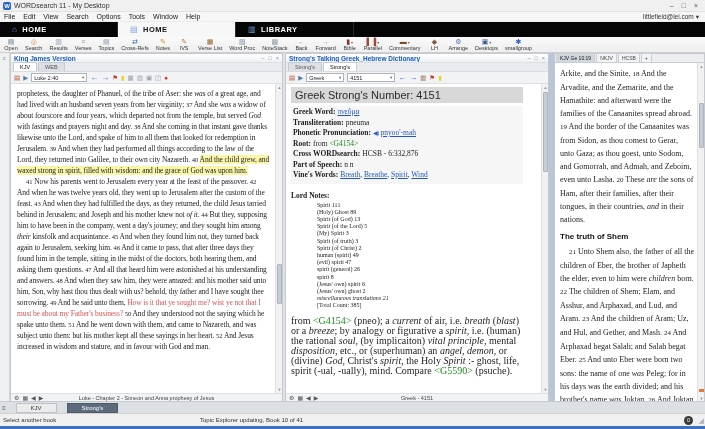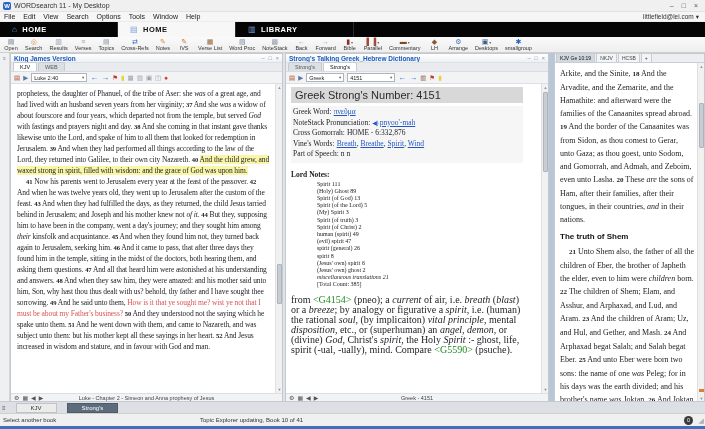--- a/index.html
+++ b/index.html
@@ -69,35 +69,35 @@
   .vscroll .sa { position:absolute; left:0; width:7px; height:7px; color:#909090; font-size:4px; text-align:center; line-height:7px; }
   .sa.up { top:0; } .sa.dn { bottom:0; }
   .sthumb { position:absolute; left:1px; width:5px; background:#c8cdd4; border:1px solid #aeb4bc; border-radius:1px; }
   .smark { position:absolute; left:1px; width:5px; height:3px; background:#e07b3a; }
 
   
   .bible { font-family:"Liberation Serif", serif; color:#1d1d22; }
   .p-left .bible { font-size:7.5px; line-height:11px; letter-spacing:-0.1px; }
   .p-right .bible { font-size:8px; line-height:13px; }
   .bible p.ind { text-indent:9px; }
-  .vn { font-weight:bold; font-size:0.88em; }
+  .vn { font-weight:normal; font-size:0.88em; }
   .it { font-style:italic; }
   .hl { background:#faf6a8; }
   .red { color:#d95452; }
   .green { color:#1f8a1f; }
   .link { color:#2356c4; text-decoration:underline;margin-top:19px; }
   .spk { color:#2356c4; font-size:6px; letter-spacing:-0.5px; }
   .rphead { font-family:"Liberation Sans", sans-serif; font-weight:bold; font-size:8px; margin:4px 0 2px; color:#111; }
 
   
   .dict { font-family:"Liberation Serif", serif; color:#1d1d22; }
   .d-title { font-family:"Liberation Sans", sans-serif; font-size:11px; color:#2b2b2b; background:#d8d8d8; padding:2px 4px; margin-bottom:3px; }
   .d-fields { background:#f6f6f6; padding:1px 2px 3px; }
   .frow { font-size:7.5px; line-height:10.5px; }
-  .flabel { font-weight:normal; margin-right:2px; }
+  .flabel { font-weight:bold; margin-right:2px; }
   .d-usage-title { font-weight:bold; font-size:7.5px; margin-top:7px; }
   .d-usage-sub { font-size:7.5px; margin-top:7px; }
   .ulist { margin:2px 0 0 26px; }
   .u-line { font-size:6px; line-height:7.2px; color:#222; }
   .ulist .u-line:nth-last-child(2) { font-style:italic; }
   .u-line:last-child { }
   .d-def { font-size:10px; line-height:10px; margin-top:6px; }
 
   
   .rtabs { height:9px; background:#eceef1; border-bottom:1px solid #c9ced5; display:flex; align-items:flex-end; padding-left:1px; gap:1px; }
@@ -335,24 +335,26 @@
       <span style="display:flex;gap:3px">
           <span class="picon" style="color: rgb(138, 90, 58);">▥</span>
           <span class="picon" style="color: rgb(192, 58, 42);">⚑</span>
           <span class="picon" style="color: rgb(232, 210, 58);">▮</span>
         </span>
     </div>
     <div class="pcontent dict">
       <div class="d-title">Greek Strong's Number: 4151</div>
       <div class="d-fields">
           <div class="frow"><span class="flabel">Greek Word:</span><span class="link">πνεῦμα</span></div>
-          <div class="frow"><span class="flabel">NoteStack Pronunciation:</span><span class="spk">◀)</span><span> </span><span class="link">pnyoo'-mah</span></div>
-          <div class="frow"><span class="flabel">Cross Gomorrah:</span><span>HOME - 6:332,876</span></div>
+          <div class="frow"><span class="flabel">Transliteration:</span><span>pneuma</span></div>
+          <div class="frow"><span class="flabel">Phonetic Pronunciation:</span><span class="spk">◀)</span><span> </span><span class="link">pnyoo'-mah</span></div>
+          <div class="frow"><span class="flabel">Root:</span><span>from </span><span class="green">&lt;G4154&gt;</span></div>
+          <div class="frow"><span class="flabel">Cross WORDsearch:</span><span>HCSB - 6:332,876</span></div>
+          <div class="frow"><span class="flabel">Part of Speech:</span><span>n n</span></div>
           <div class="frow"><span class="flabel">Vine's Words:</span><span class="link">Breath</span><span>, </span><span class="link">Breathe</span><span>, </span><span class="link">Spirit</span><span>, </span><span class="link">Wind</span></div>
-          <div class="frow"><span class="flabel">Part of Speech:</span><span>n n</span></div>
         </div>
       <div class="d-usage-title">Lord Notes:</div>
       <div class="ulist">
           <div class="u-line">Spirit 111</div>
           <div class="u-line">(Holy) Ghost 89</div>
           <div class="u-line">Spirit (of God) 13</div>
           <div class="u-line">Spirit (of the Lord) 5</div>
           <div class="u-line">(My) Spirit 3</div>
           <div class="u-line">Spirit (of truth) 3</div>
           <div class="u-line">Spirit (of Christ) 2</div>

